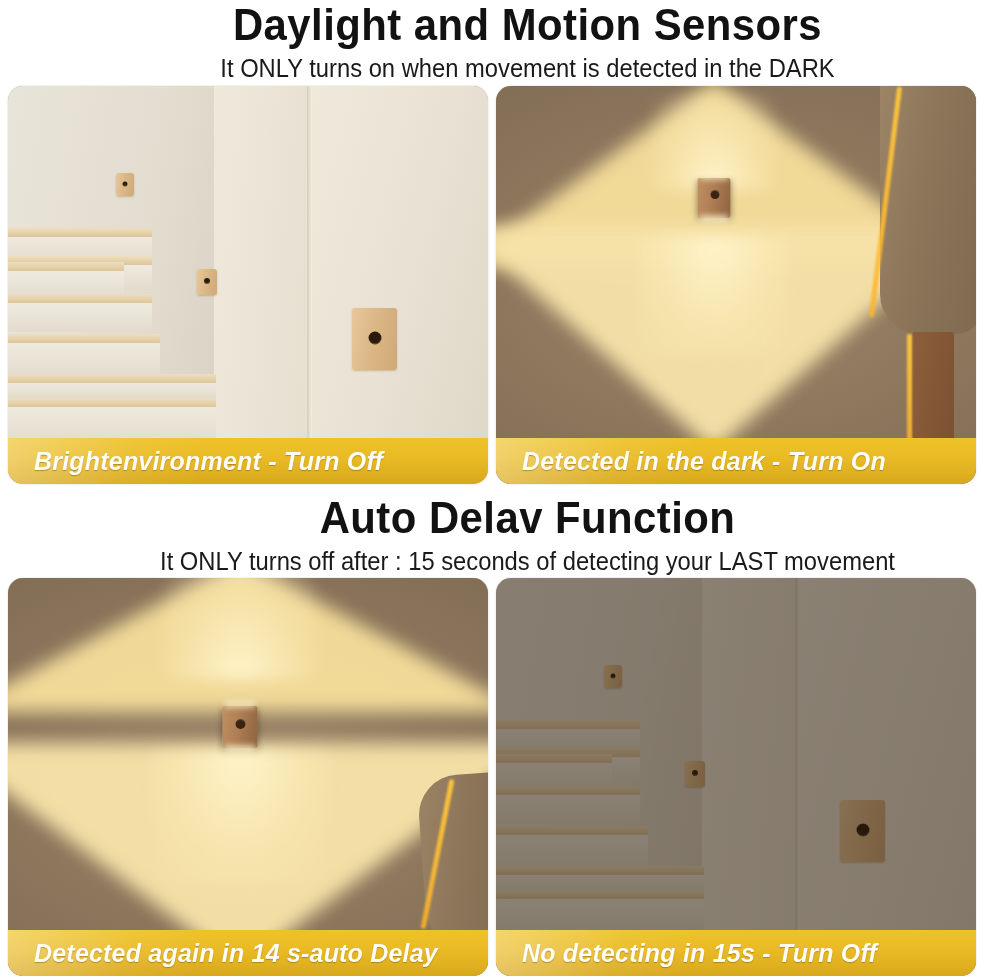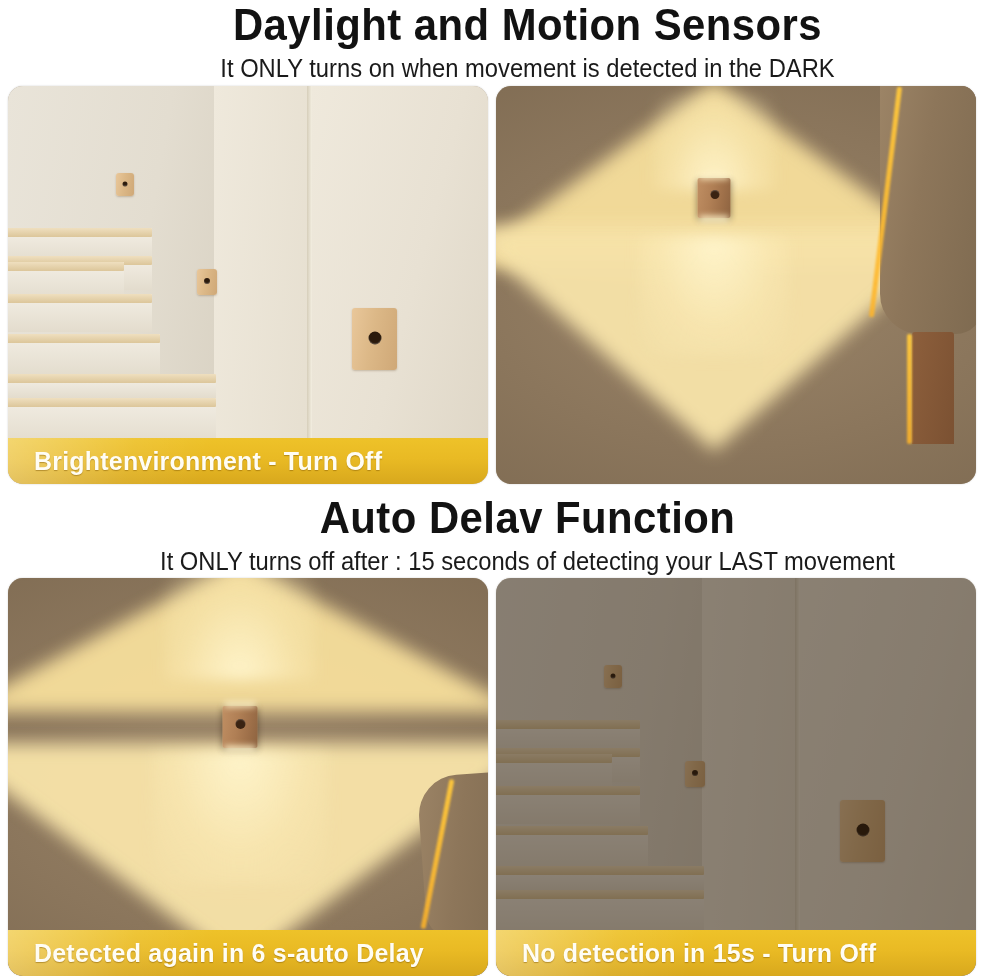--- a/index.html
+++ b/index.html
@@ -62,20 +62,21 @@
       linear-gradient(106deg, rgba(255,255,255,0.33) 0%, rgba(255,255,255,0.07) 26%, rgba(255,255,255,0) 42%),
       linear-gradient(180deg, #eec229 0%, #e9ba24 45%, #d8a81d 100%);
     display: flex;
     align-items: center;
     padding-left: 26px;
     box-sizing: border-box;
   }
   .caption-text {
     font-family: "Liberation Sans", sans-serif;
     font-weight: bold;
+    font-style: italic;
     font-size: 25px;
     color: #fffdf4;
     letter-spacing: 0.2px;
     white-space: nowrap;
     text-shadow: 0 1px 1px rgba(120,80,0,0.45);
   }
 
   
   .stair-wall-left  { position: absolute; left: 0;     top: 0; width: 43%;  height: 100%; background: linear-gradient(100deg,#e9e4d9 0%,#e3ddd0 60%,#d9d2c3 100%); }
   .stair-wall-mid   { position: absolute; left: 43%;   top: 0; width: 19.5%;height: 100%; background: linear-gradient(95deg,#efe9dc 0%,#e6dfd0 100%); }
@@ -224,20 +225,23 @@
       <div class="pir" style="width:9px; height:9px;"></div>
     </div>
     <div class="lamp-glow-top" style="top:88px; width:30px; height:5px; margin-left:-22px;"></div>
     <div class="lamp-glow-bot" style="top:130px; width:30px; height:6px; margin-left:-22px;"></div>
 
     <div class="person-robe" style="right:-6px; top:-2px; width:102px; height:250px; border-radius:0 0 26px 40px;"></div>
     <div class="robe-rim" style="right:88px; top:0px; width:5px; height:232px; transform:rotate(7deg);"></div>
     <div class="leg" style="right:22px; top:246px; width:42px; height:112px;"></div>
     <div class="robe-rim" style="right:64px; top:248px; width:5px; height:110px;"></div>
   </div>
+  <div class="caption">
+    <span class="caption-text">Detected in the dark - Turn On</span>
+  </div>
 </div>
 
 <div class="heading-block" id="head2">
   <div class="headline">Auto Delav Function</div>
   <div class="subline">It ONLY turns off after : 15 seconds of detecting your LAST movement</div>
 </div>
 
 <div class="panel" style="left:8px; top:578px; width:480px; height:398px;">
   <div class="scene">
     <div class="lamp-wall"></div>
@@ -250,21 +254,21 @@
     <div class="lamp-body" style="top:128px; width:35px; height:42px; margin-left:-8px;">
       <div class="pir" style="width:10px; height:10px;"></div>
     </div>
     <div class="lamp-glow-top" style="top:124px; width:32px; height:5px; margin-left:-8px;"></div>
     <div class="lamp-glow-bot" style="top:168px; width:32px; height:6px; margin-left:-8px;"></div>
 
     <div class="person-robe" style="right:-30px; top:196px; width:96px; height:165px; border-radius:40px 0 0 30px; transform:rotate(-4deg);"></div>
     <div class="robe-rim" style="right:48px; top:200px; width:5px; height:152px; transform:rotate(11deg);"></div>
   </div>
   <div class="caption">
-    <span class="caption-text">Detected again in 6 s-auto Delay</span>
+    <span class="caption-text">Detected again in 14 s-auto Delay</span>
   </div>
 </div>
 
 <div class="panel" style="left:496px; top:578px; width:480px; height:398px;">
   <div class="scene">
     <div class="stair-wall-left"></div>
     <div class="stair-wall-mid"></div>
     <div class="stair-wall-edge"></div>
     <div class="stair-wall-right"></div>
     <div class="floor"></div>
@@ -308,15 +312,15 @@
     <div class="sensor-plate" style="left:189px; top:183px; width:20px; height:26px;">
       <div class="lens" style="width:6px; height:6px;"></div>
     </div>
     <div class="sensor-plate" style="left:344px; top:222px; width:45px; height:62px;">
       <div class="lens" style="width:13px; height:13px;"></div>
     </div>
 
     <div class="night-tint"></div>
   </div>
   <div class="caption">
-    <span class="caption-text">No detection in 15s - Turn Off</span>
+    <span class="caption-text">No detecting in 15s - Turn Off</span>
   </div>
 </div>
 
 </body></html>

